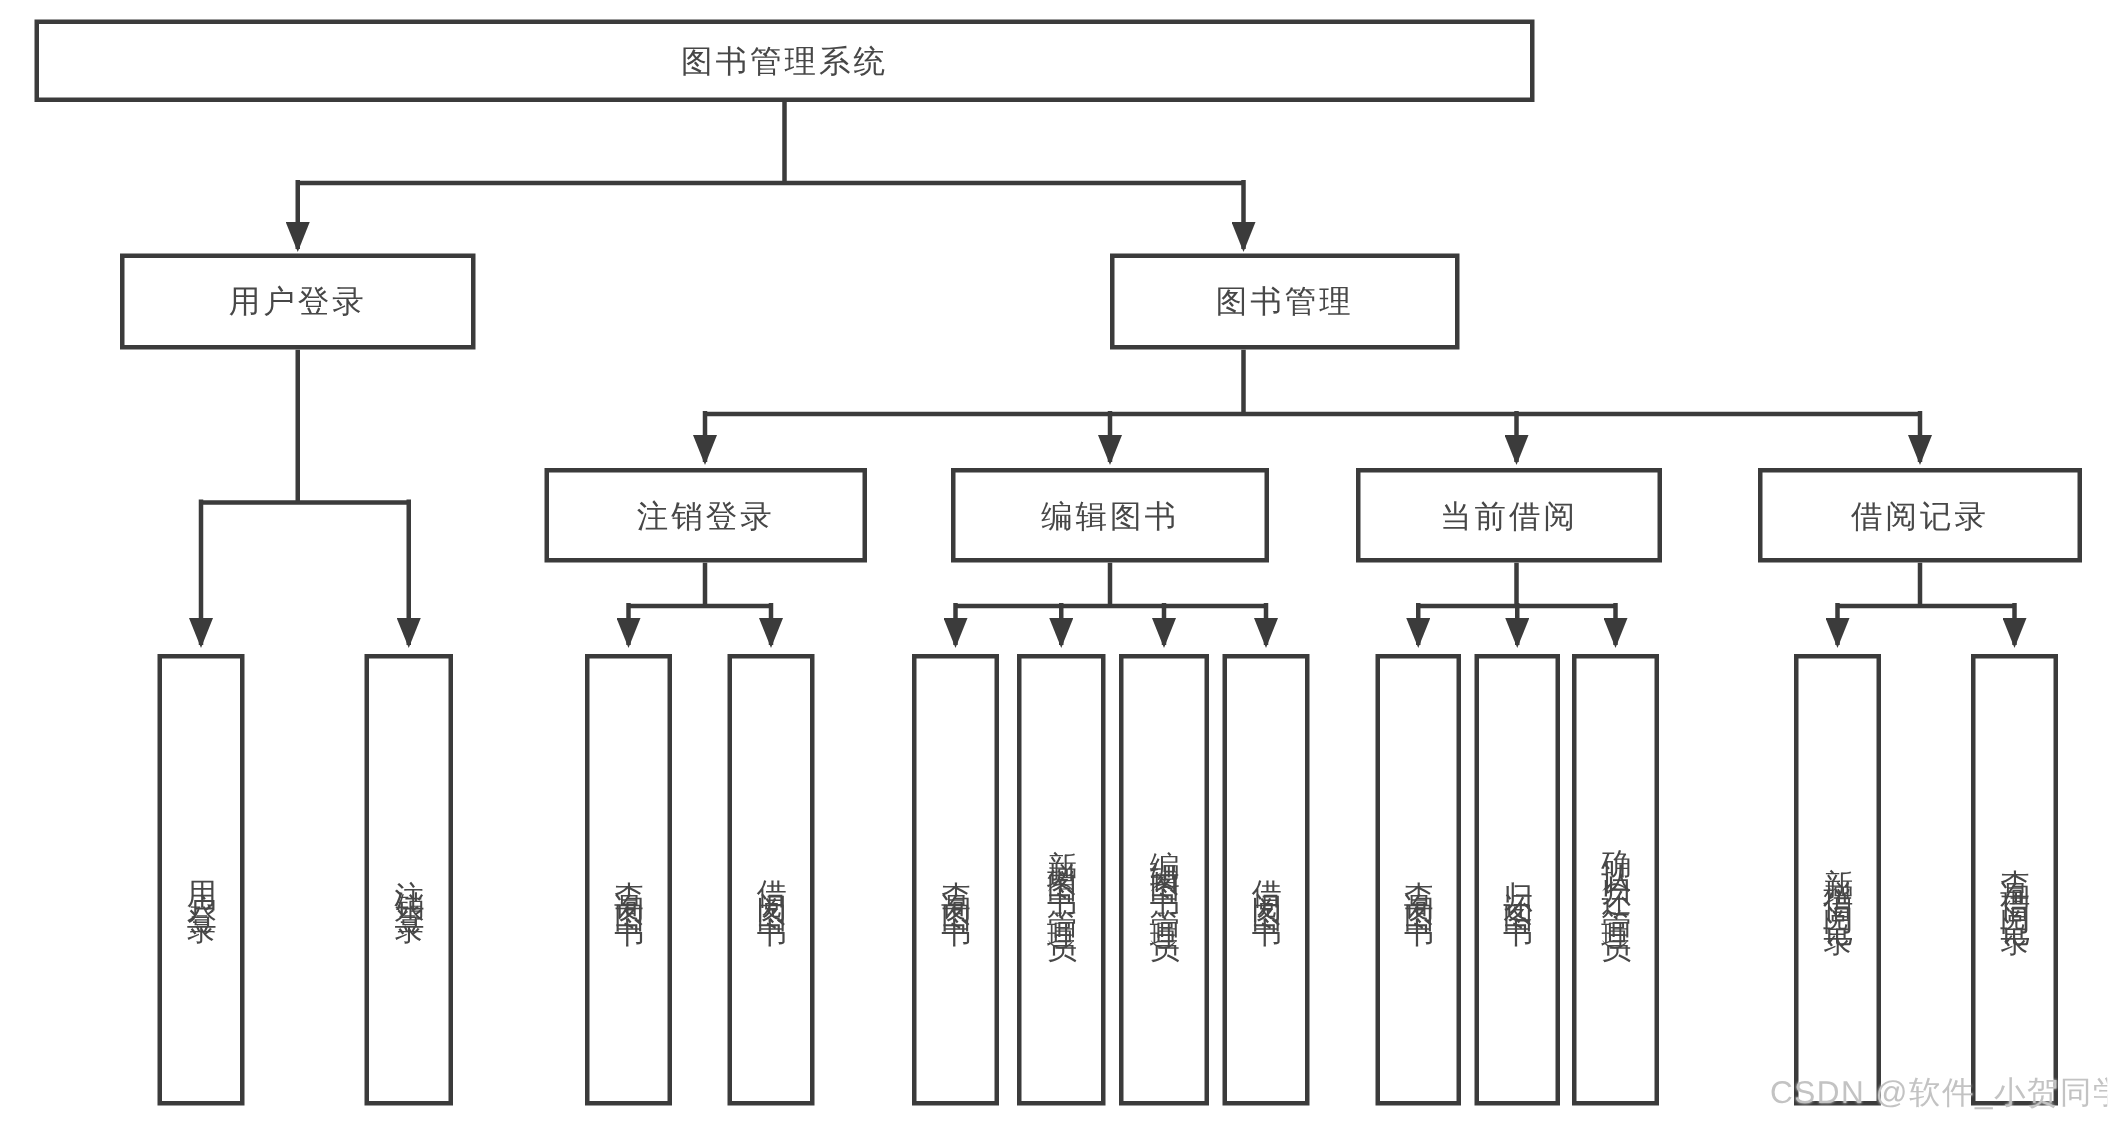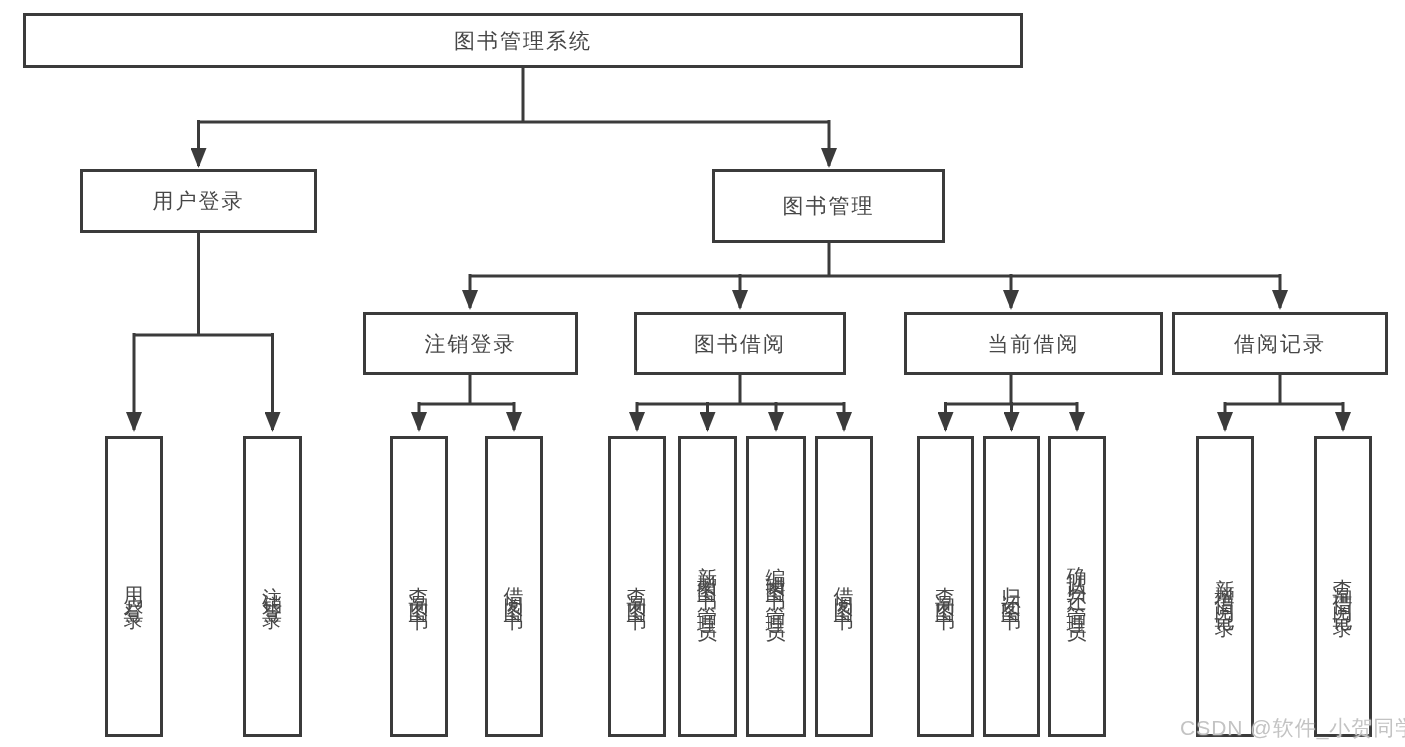--- a/index.html
+++ b/index.html
@@ -83,25 +83,25 @@
 
       <path d="M1280,375 L1280,404 M1225,404 L1343,404"></path>
       <path d="M1225,402 L1225,430" marker-end="url(#arrow)"></path>
       <path d="M1343,402 L1343,430" marker-end="url(#arrow)"></path>
     </g>
   </svg>
 
   <div class="box h-box" style="left:23px;top:13px;width:1000px;height:55px;">图书管理系统</div>
 
   <div class="box h-box" style="left:80px;top:169px;width:237px;height:64px;">用户登录</div>
-  <div class="box h-box" style="left:712px;top:169px;width:233px;height:74px;">图书管理</div>
+  <div class="box h-box" style="left:740px;top:169px;width:233px;height:64px;">图书管理</div>
 
   <div class="box h-box" style="left:363px;top:312px;width:215px;height:63px;">注销登录</div>
-  <div class="box h-box" style="left:634px;top:312px;width:212px;height:63px;">图书借阅</div>
-  <div class="box h-box" style="left:904px;top:312px;width:259px;height:63px;">当前借阅</div>
+  <div class="box h-box" style="left:634px;top:312px;width:212px;height:63px;">编辑图书</div>
+  <div class="box h-box" style="left:904px;top:312px;width:204px;height:63px;">当前借阅</div>
   <div class="box h-box" style="left:1172px;top:312px;width:216px;height:63px;">借阅记录</div>
 
   <div class="box v-box" style="left:105px;top:436px;width:58px;height:301px;">
     <span>用户登录</span>
   </div>
   <div class="box v-box" style="left:243px;top:436px;width:59px;height:301px;">
     <span>注销登录</span>
   </div>
 
   <div class="box v-box" style="left:390px;top:436px;width:58px;height:301px;">

